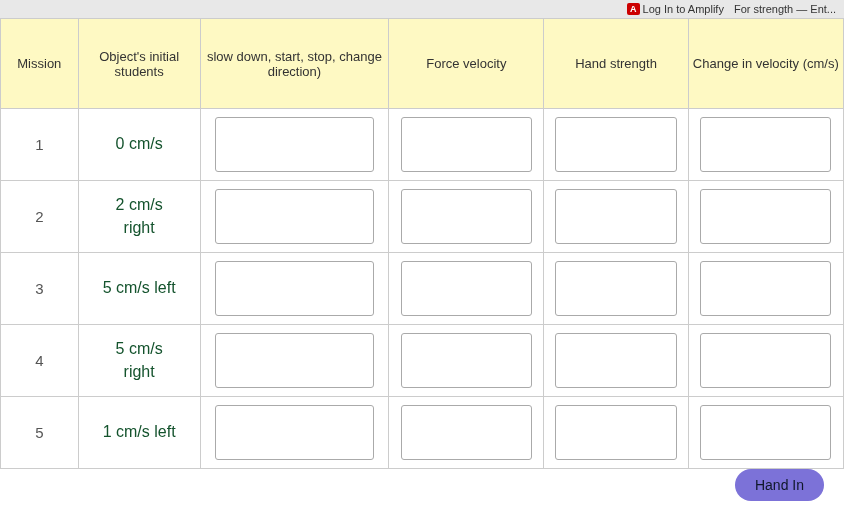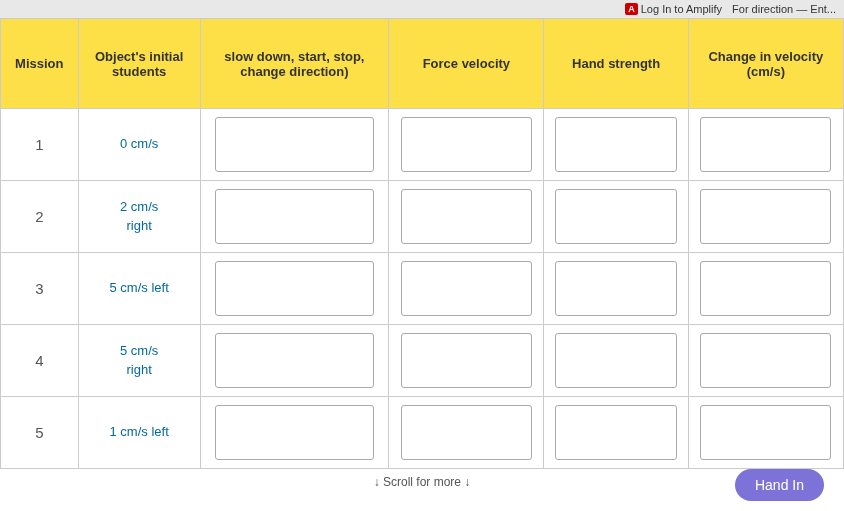--- a/index.html
+++ b/index.html
@@ -79,22 +79,22 @@
 
     .data-table th, .data-table td {
       border: 1px solid #ccc;
       text-align: center;
       vertical-align: middle;
       font-size: 13px;
       color: #333;
     }
 
     .data-table th {
-      background: #fde047;
-      font-weight: bold;
+      background: #fef9c3;
+      font-weight: normal;
       padding: 22px 4px;
       font-size: 13px;
     }
 
     .data-table td {
       padding: 0;
       height: 72px;
     }
 
     
@@ -119,58 +119,58 @@
       background: #fff;
       display: block;
     }
 
     .mission-num {
       font-size: 15px;
       color: #555;
     }
 
     .velocity-text {
-      font-size: 13px;
-      color: #0369a1;
+      font-size: 16px;
+      color: #14532d;
       line-height: 1.4;
     }
 
     
     .scroll-more {
       text-align: center;
       font-size: 12px;
       color: #555;
       padding: 6px 0;
       background: #fff;
     }
 
     
     .hand-in-btn {
       position: absolute;
       bottom: 10px;
       right: 20px;
       background: #7c72d8;
-      color: #ffffff;
+      color: #0f172a;
       border: none;
       border-radius: 20px;
       padding: 8px 20px;
       font-size: 14px;
       cursor: pointer;
     }
   </style>
 </head>
 <body>
 
 <div class="top-bar">
   <div class="top-bar-item">
     <span class="amplify-logo">A</span>
     <span>Log In to Amplify</span>
   </div>
   <div class="top-bar-item">
-    <span>For direction — Ent...</span>
+    <span>For strength — Ent...</span>
   </div>
 </div>
 
 <div class="progress-area">
   <div class="progress-bar"></div>
 </div>
 
 <div class="main-content">
   <table class="data-table">
     <thead>
@@ -260,16 +260,15 @@
           <td>
             <input type="text" class="cell-input" style="">
           </td>
           <td>
             <input type="text" class="cell-input" style="">
           </td>
         </tr>
       </tbody>
   </table>
 
-  <div class="scroll-more">↓ Scroll for more ↓</div>
 </div>
 
 <button class="hand-in-btn">Hand In</button>
 
 </body></html>

